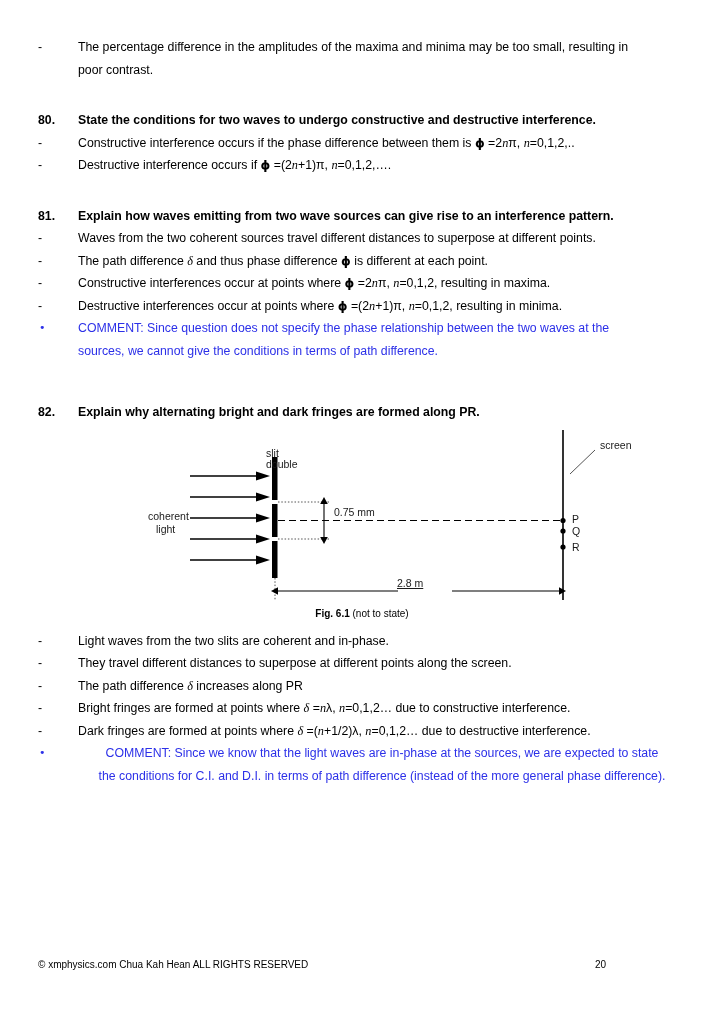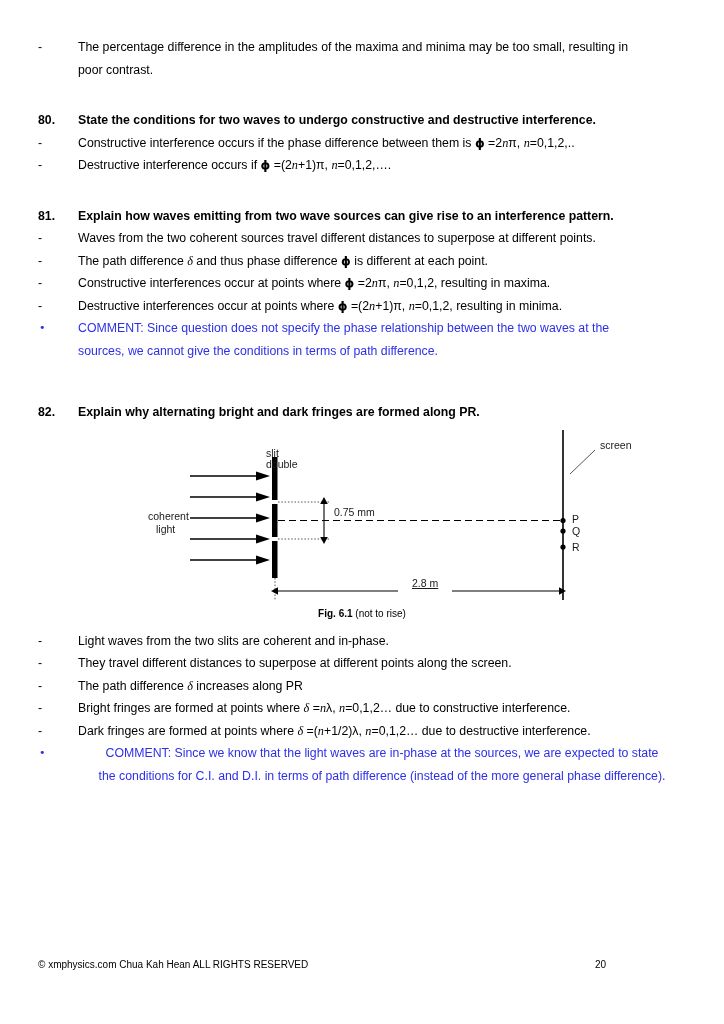--- a/index.html
+++ b/index.html
@@ -266,27 +266,27 @@
       <span class="fig-label" style="left:228px; top:4px;margin-top:24px;">double</span>
       <span class="fig-label" style="left:228px; top:17px;">slit</span>
 
       <span class="fig-label" style="left:110px; top:80px;">coherent</span>
       <span class="fig-label" style="left:110px; top:93px;padding-left:8px;">light</span>
 
       <span class="fig-label" style="left:542px; top:9px;margin-left:20px;">screen</span>
 
       <span class="fig-label" style="left:296px; top:76px;">0.75 mm</span>
 
-      <span class="fig-label" style="left:374px; top:147px;text-decoration:underline;">2.8 m</span>
+      <span class="fig-label" style="left:359px; top:147px;text-decoration:underline;">2.8 m</span>
 
       <span class="fig-label" style="left:534px; top:83px;">P</span>
       <span class="fig-label" style="left:534px; top:95px;">Q</span>
       <span class="fig-label" style="left:534px; top:111px;">R</span>
 
-      <div class="fig-caption"><b>Fig. 6.1</b><span> (not to rise)</span></div>
+      <div class="fig-caption"><b>Fig. 6.1</b><span> (not to state)</span></div>
     </div>
 
     <div class="row">
       <span class="marker">-</span>
       <span class="body">Light waves from the two slits are coherent and in-phase.</span>
     </div>
 
     <div class="row">
       <span class="marker">-</span>
       <span class="body">They travel different distances to superpose at different points along the screen.</span>

